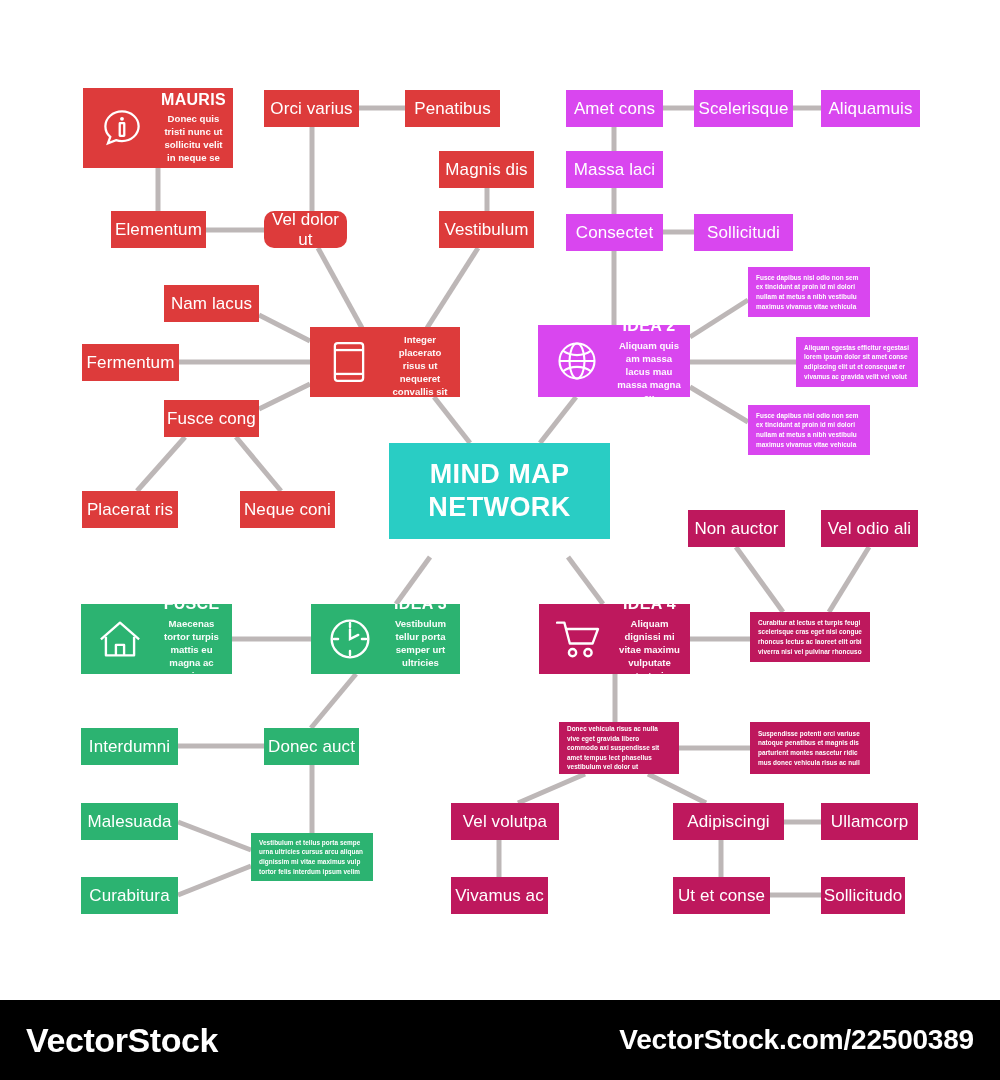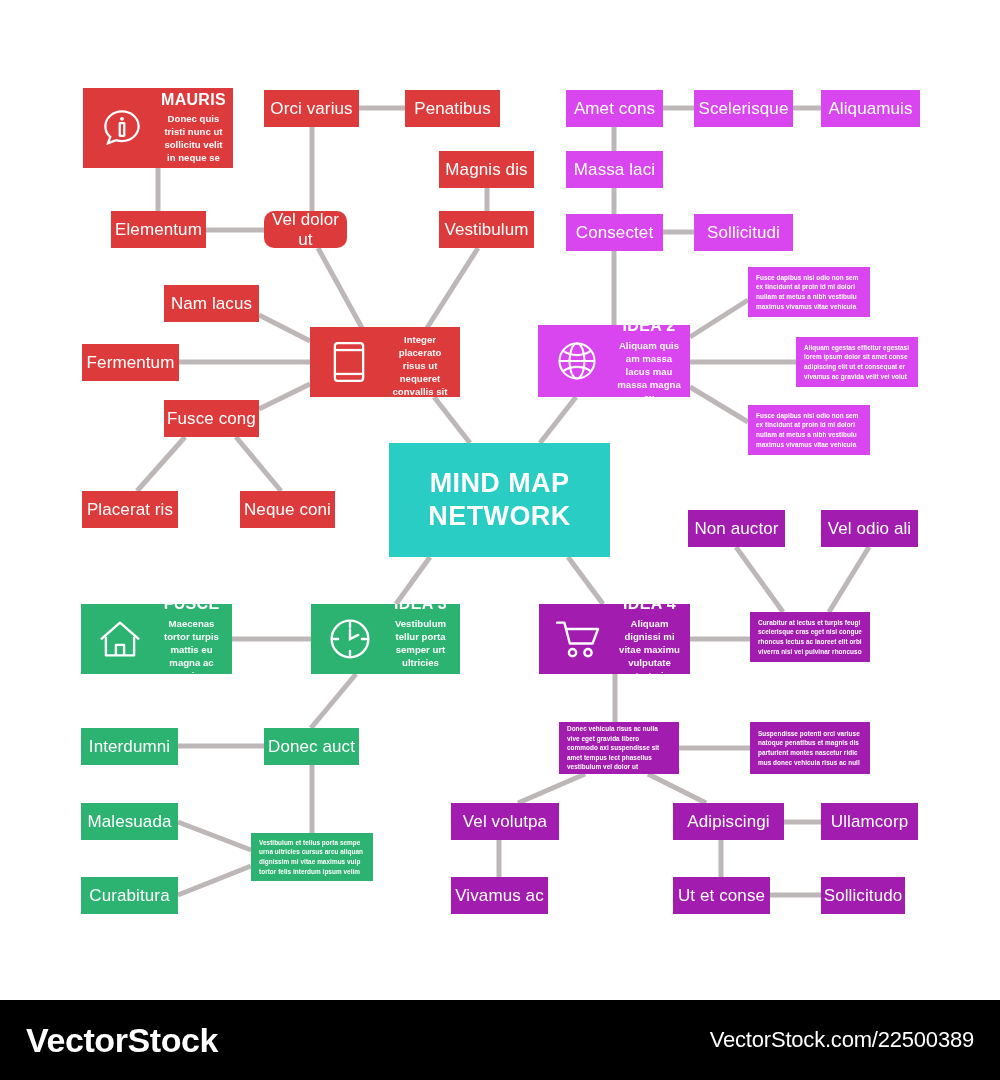--- a/index.html
+++ b/index.html
@@ -89,21 +89,21 @@
     font-size: 27px;
     font-weight: 700;
     letter-spacing: .4px;
     line-height: 1.22;
   }
 
   
   .c-red    { background: #dd3b3b; }
   .c-blue   { background: #d946ef; }
   .c-green  { background: #2cb371; }
-  .c-yellow { background: #a21caf; }
+  .c-yellow { background: #be185d; }
   .c-teal   { background: #29cdc4; }
 
   
   #footer {
     position: relative;
     width: 1000px;
     height: 80px;
     background: #000000;
     color: #ffffff;
   }
@@ -112,22 +112,22 @@
     left: 26px; top: 50%;
     transform: translateY(-50%);
     font-size: 34px;
     font-weight: 700;
     letter-spacing: -.4px;
   }
   #footer .url {
     position: absolute;
     right: 26px; top: 50%;
     transform: translateY(-50%);
-    font-size: 22px;
-    font-weight: 400;
+    font-size: 28px;
+    font-weight: 700;
     letter-spacing: -.2px;
   }
 </style>
 </head>
 <body>
 
 <div id="stage">
 
   <svg id="edges" viewBox="0 0 1000 1000">
     <g stroke="#bdb7b7" stroke-width="5" stroke-linecap="butt" fill="none">
@@ -173,21 +173,21 @@
       <line x1="679" y1="748" x2="750" y2="748"></line>
       <line x1="585" y1="774" x2="518" y2="803"></line>
       <line x1="648" y1="774" x2="706" y2="803"></line>
       <line x1="499" y1="840" x2="499" y2="877"></line>
       <line x1="770" y1="822" x2="821" y2="822"></line>
       <line x1="721" y1="840" x2="721" y2="877"></line>
       <line x1="770" y1="895" x2="821" y2="895"></line>
     </g>
   </svg>
 
-  <div class="node hub c-teal" style="left:389px;top:443px;width:221px;height:114px;flex-direction:column;">
+  <div class="node hub c-teal" style="left:389px;top:443px;width:221px;height:96px;flex-direction:column;">
     <span>MIND MAP</span>
     <span>NETWORK</span>
   </div>
 
   <div class="node idea c-red" style="left:83px;top:88px;width:150px;height:80px;">
     <span class="icon-wrap">
       <svg width="42" height="42" viewBox="0 0 48 48" fill="none" stroke="#fff" stroke-width="2.6">
         <path d="M24 5c10.5 0 19 7.6 19 17s-8.5 17-19 17c-2.4 0-4.7-.4-6.8-1.1L8 41.5l2.6-7.3C7 31.1 5 26.8 5 22 5 12.6 13.5 5 24 5z"></path>
         <circle cx="24" cy="13.5" r="2.2" fill="#fff" stroke="none"></circle>
         <rect x="21.4" y="18.5" width="5.2" height="14.5" rx="0.4"></rect>

